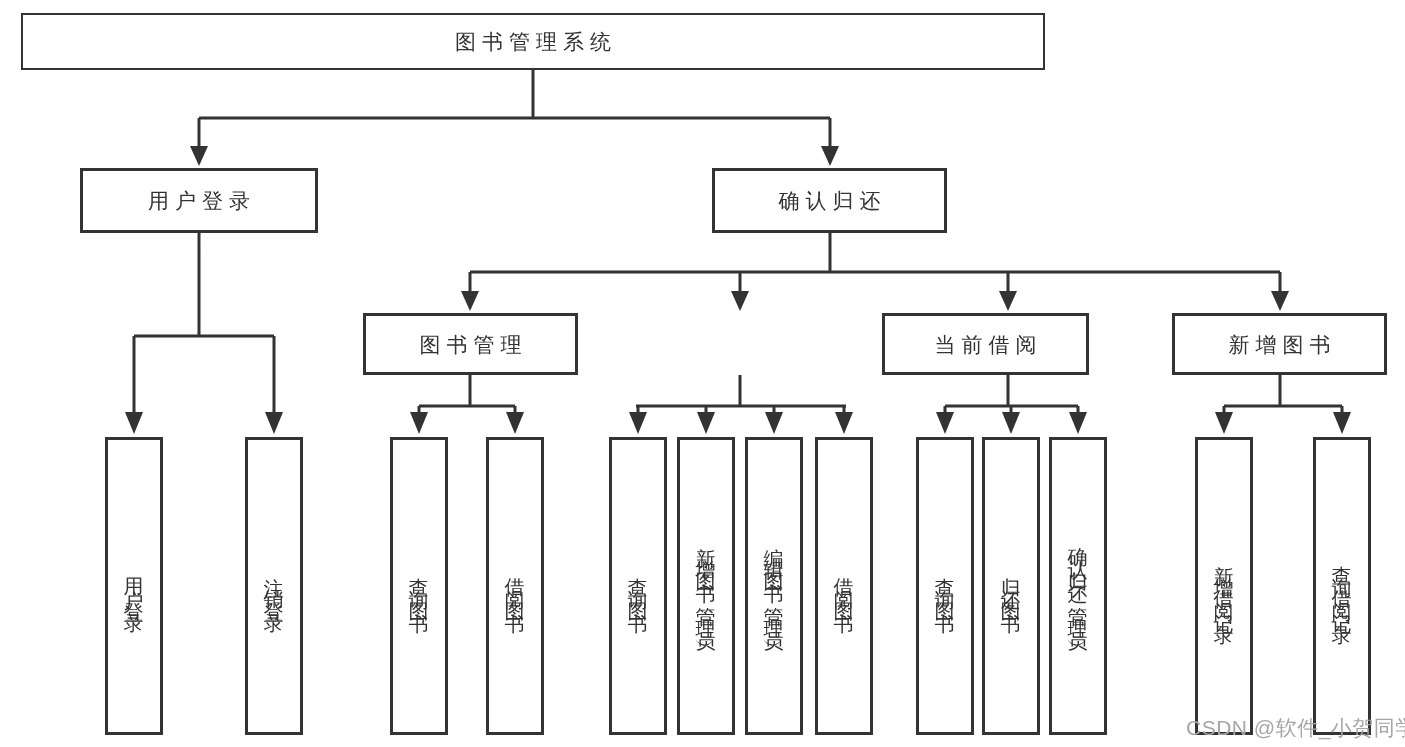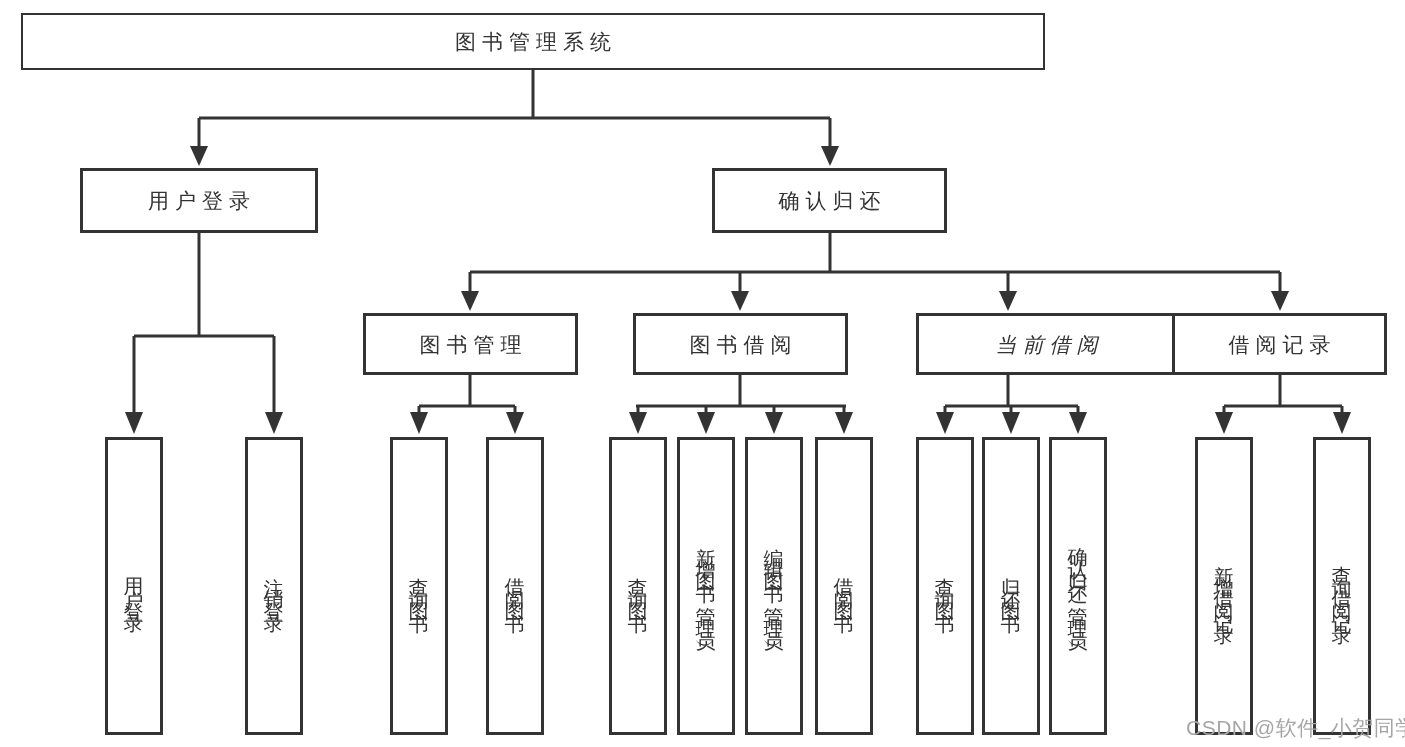--- a/index.html
+++ b/index.html
@@ -127,28 +127,25 @@
   <div class="node nh" style="left:80px; top:168px; width:238px; height:65px;">
     <span class="lbl">用户登录</span>
   </div>
   <div class="node nh" style="left:712px; top:168px; width:235px; height:65px;">
     <span class="lbl">确认归还</span>
   </div>
 
   <div class="node nh" style="left:363px; top:313px; width:215px; height:62px;">
     <span class="lbl">图书管理</span>
   </div>
-  <div class="node nh" style="left:633px; top:313px; width:215px; height:62px;">
-    <span class="lbl">图书借阅</span>
-  </div>
-  <div class="node nh" style="left:916px; top:313px; width:261px; height:62px;font-style:italic;">
+  <div class="node nh" style="left:882px; top:313px; width:207px; height:62px;">
     <span class="lbl">当前借阅</span>
   </div>
   <div class="node nh" style="left:1172px; top:313px; width:215px; height:62px;">
-    <span class="lbl">借阅记录</span>
+    <span class="lbl">新增图书</span>
   </div>
 
   <div class="node nv" style="left:105px; top:437px; width:58px; height:298px;">
     <span class="lbl">用户登录</span>
   </div>
   <div class="node nv" style="left:245px; top:437px; width:58px; height:298px;">
     <span class="lbl">注销登录</span>
   </div>
 
   <div class="node nv" style="left:390px; top:437px; width:58px; height:298px;">

